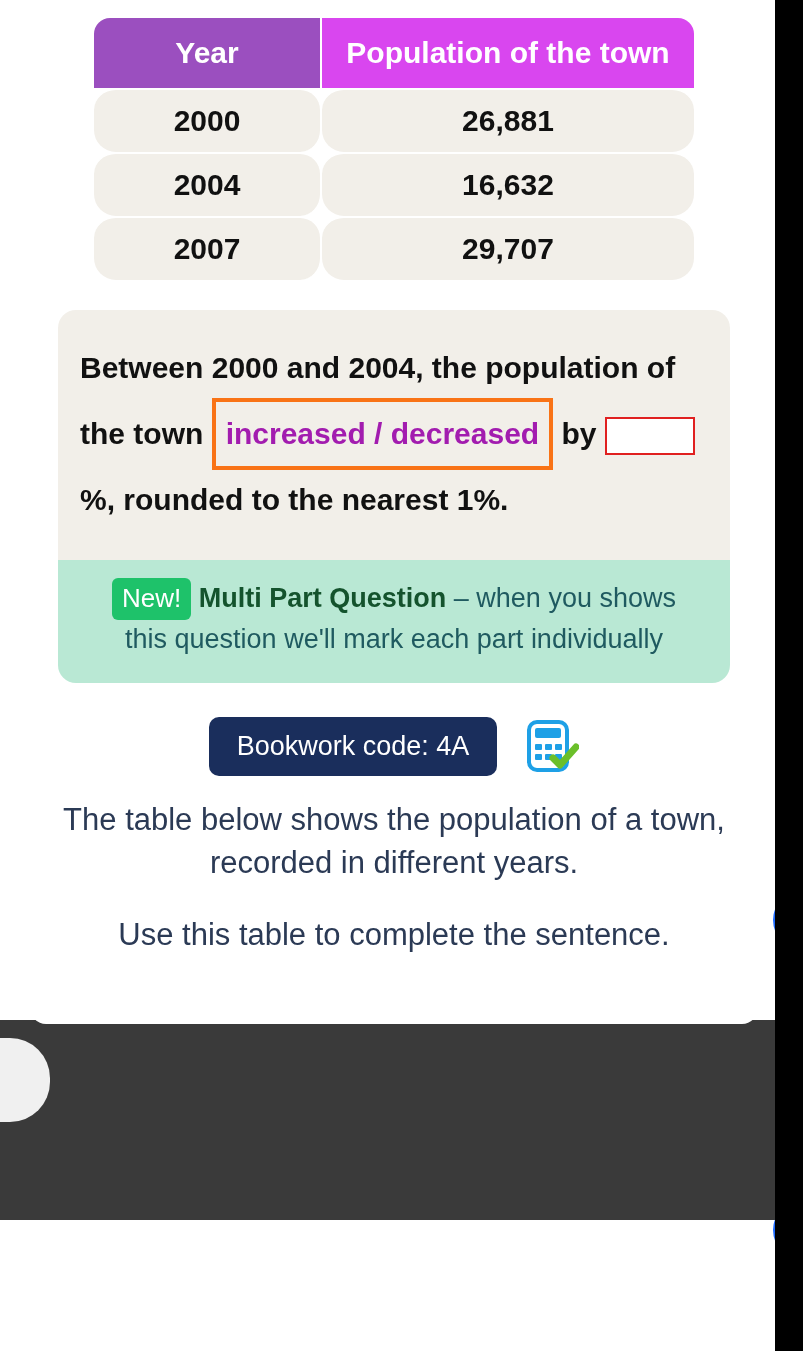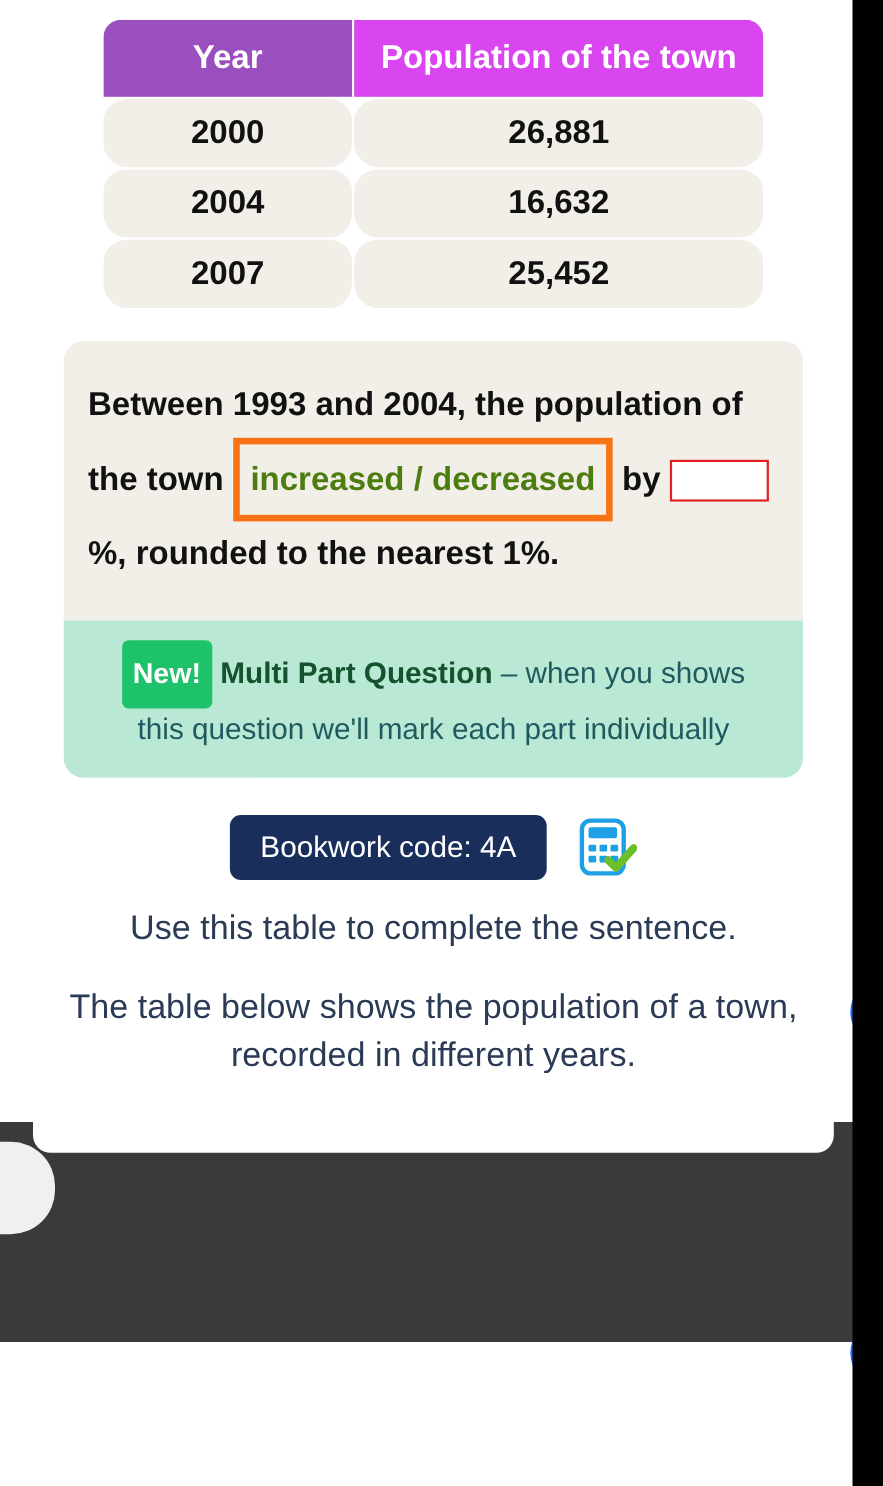--- a/index.html
+++ b/index.html
@@ -101,22 +101,22 @@
     border-radius: 18px 18px 0 0;
     margin: 0 28px;
     padding: 28px 22px 30px 22px;
     font-size: 30px;
     font-weight: 700;
     color: #111;
     line-height: 2.0;
   }
   .blank-select {
     display: inline-block;
-    border: 6px solid #f97316;
-    color: #4d7c0f;
+    border: 4px solid #f97316;
+    color: #a21caf;
     font-weight: 600;
     padding: 2px 10px;
     background: #fff0;
     vertical-align: baseline;
   }
   .blank-input {
     display: inline-block;
     border: 2px solid #e02020;
     width: 90px;
     height: 38px;
@@ -132,22 +132,22 @@
     padding: 18px 30px 24px 30px;
     text-align: center;
     color: #1f5a60;
     font-size: 27px;
     line-height: 1.45;
   }
   .badge-new {
     display: inline-block;
     background: #1ec26a;
     color: #fff;
-    font-weight: 700;
-    padding: 12px 10px;
+    font-weight: 400;
+    padding: 2px 10px;
     border-radius: 6px;
     font-size: 26px;
   }
   .info-title {
     color: #14532d;
     font-weight: 700;
   }
 
   
   .bookwork-row {
@@ -214,27 +214,27 @@
       <tr>
         <td class="col-year">2000</td>
         <td>26,881</td>
       </tr>
       <tr>
         <td class="col-year">2004</td>
         <td>16,632</td>
       </tr>
       <tr>
         <td class="col-year">2007</td>
-        <td>25,452</td>
+        <td>29,707</td>
       </tr>
     </tbody>
   </table>
 
   <div class="sentence-box">
-    <span>Between 1993 and 2004, the population of the town </span>
+    <span>Between 2000 and 2004, the population of the town </span>
     <span class="blank-select">increased / decreased</span>
     <span> by </span>
     <span class="blank-input"></span>
     <span>%, rounded to the nearest 1%.</span>
   </div>
 
   <div class="info-strip">
     <span class="badge-new">New!</span>
     <span class="info-title">Multi Part Question</span><span> – </span><span>when you shows this question we'll mark each part individually</span>
   </div>
@@ -250,17 +250,17 @@
         <rect x="32" y="26" width="7" height="6" rx="1" fill="#1ea0e6"></rect>
         <rect x="12" y="36" width="7" height="6" rx="1" fill="#1ea0e6"></rect>
         <rect x="22" y="36" width="7" height="6" rx="1" fill="#1ea0e6"></rect>
         <rect x="32" y="36" width="7" height="6" rx="1" fill="#1ea0e6"></rect>
         <path d="M30 40 l7 7 l16 -18" fill="none" stroke="#6bbf2a" stroke-width="7" stroke-linecap="round" stroke-linejoin="round"></path>
       </svg>
     </div>
   </div>
 
   <div class="prompt-text">
+    <p>The table below shows the population of a town, recorded in different years.</p>
     <p>Use this table to complete the sentence.</p>
-    <p>The table below shows the population of a town, recorded in different years.</p>
   </div>
 
 </div>
 
 </body></html>

